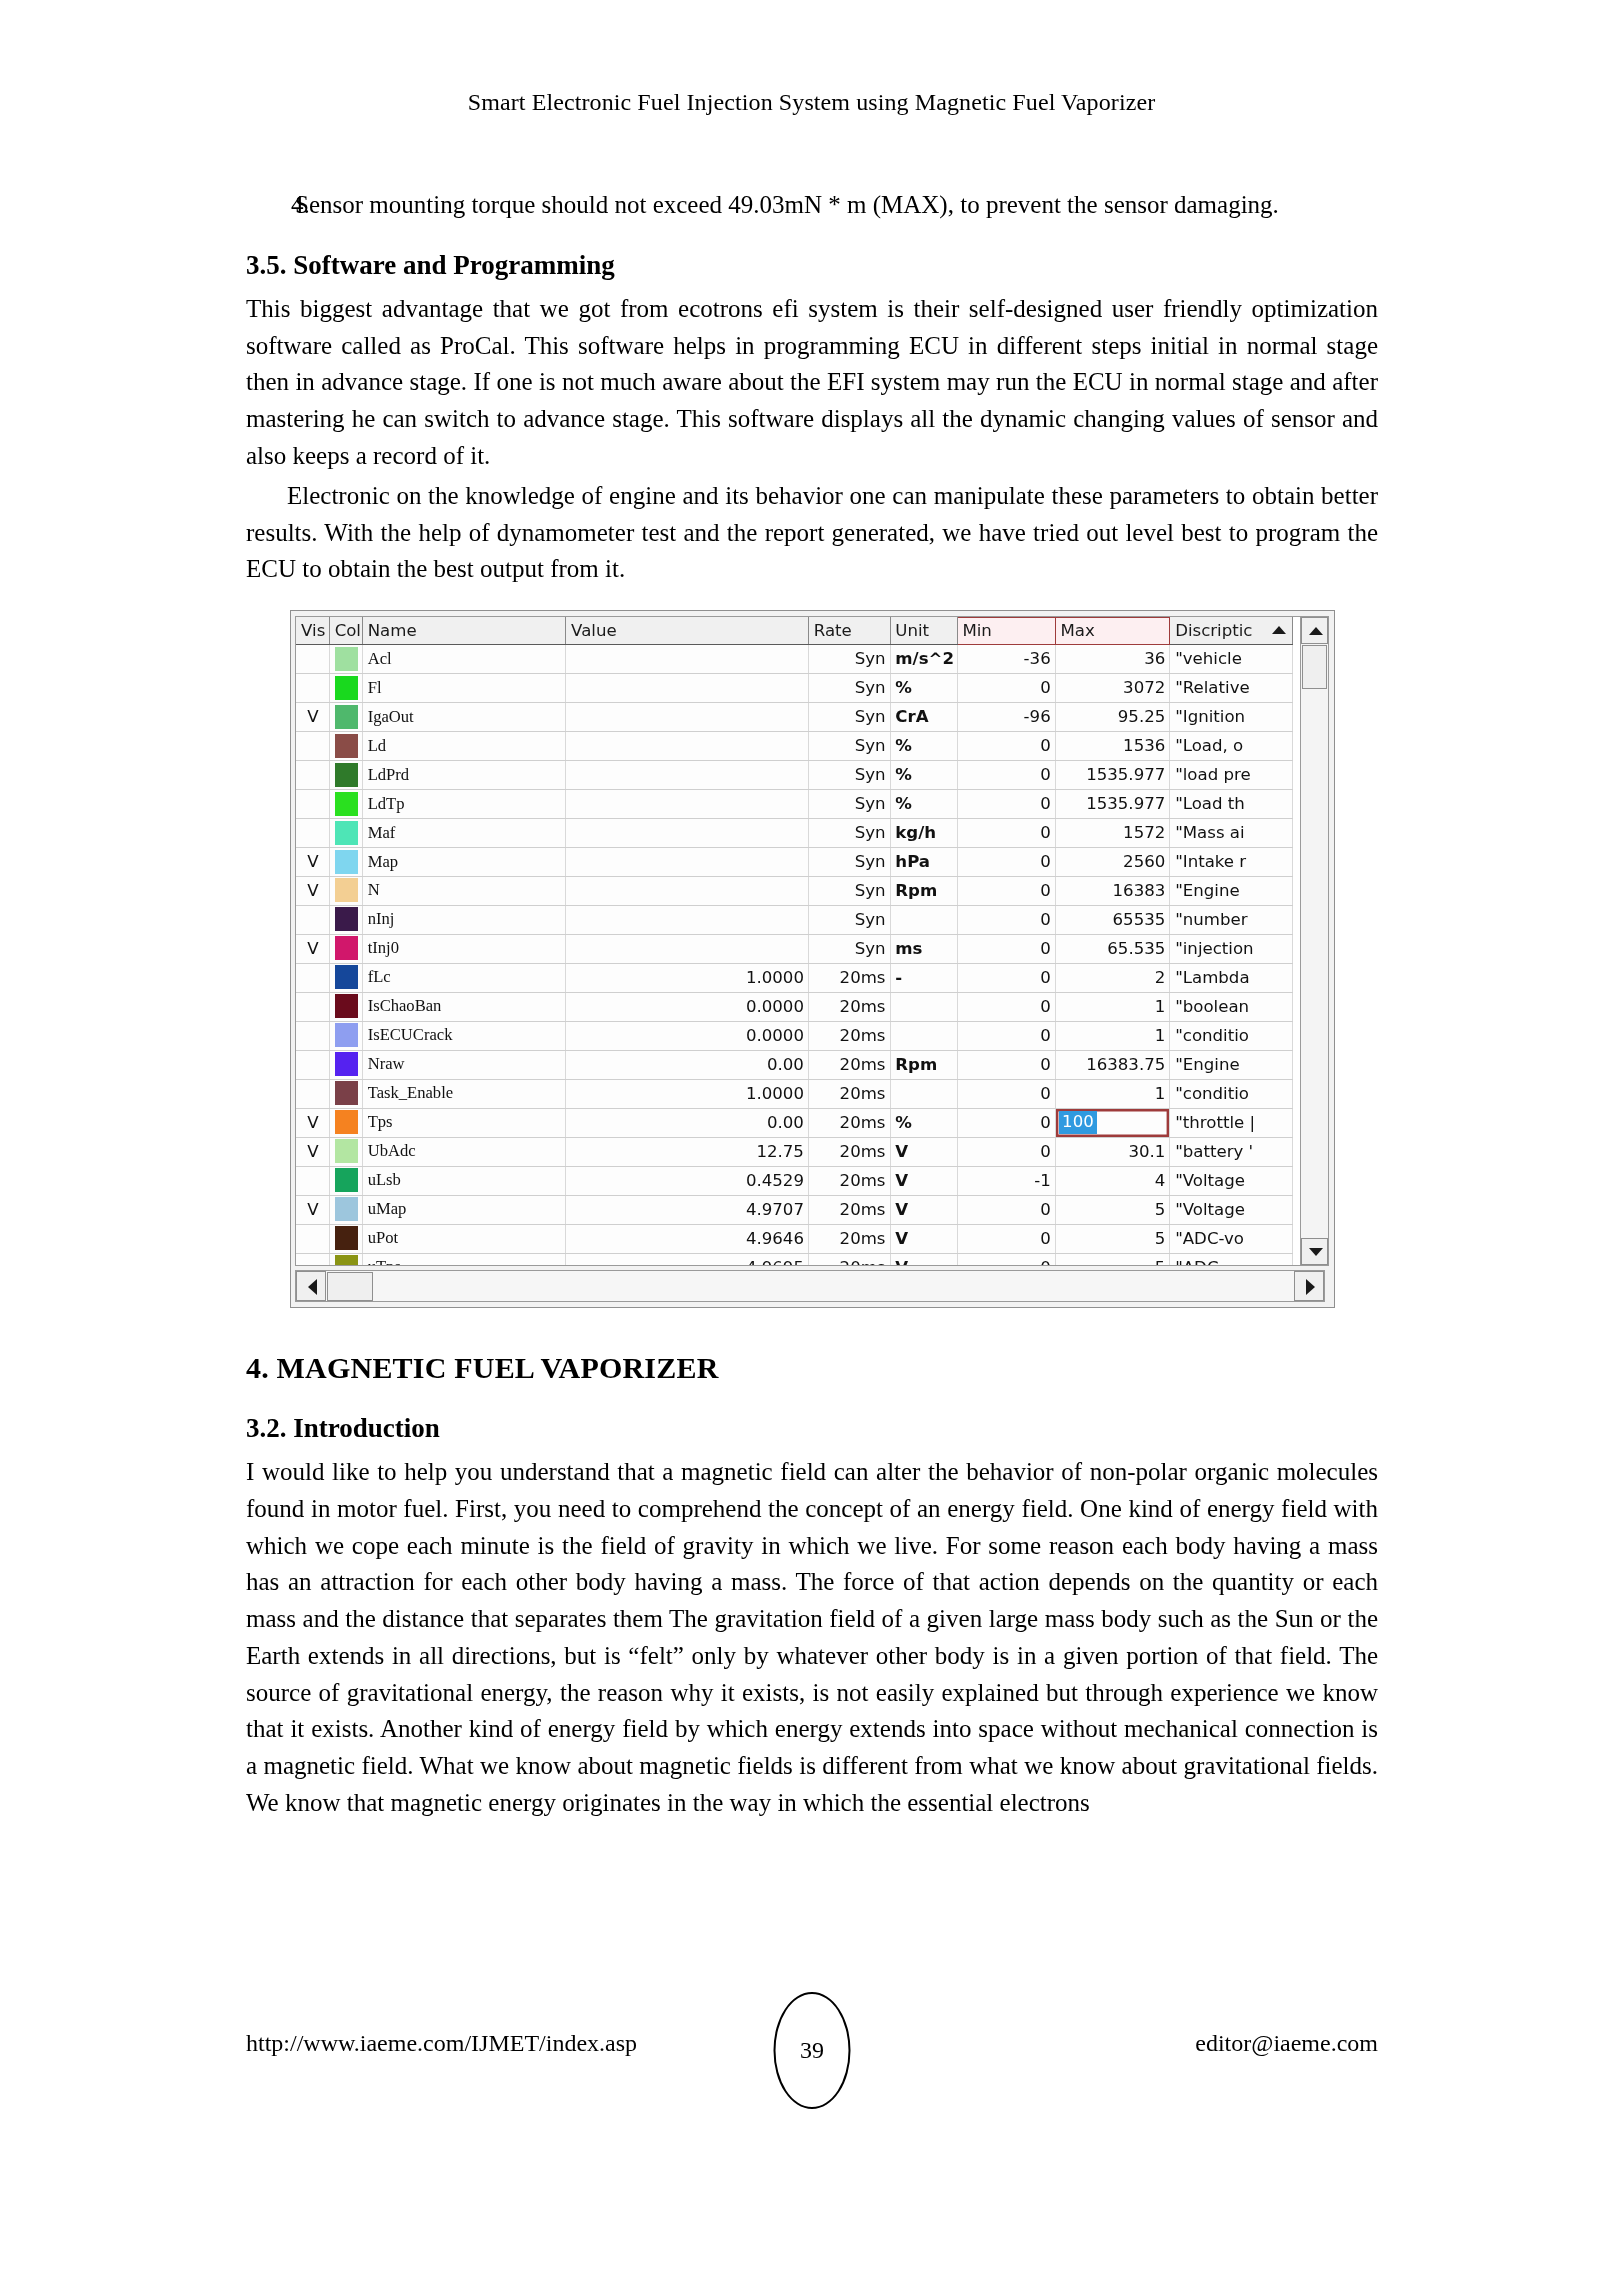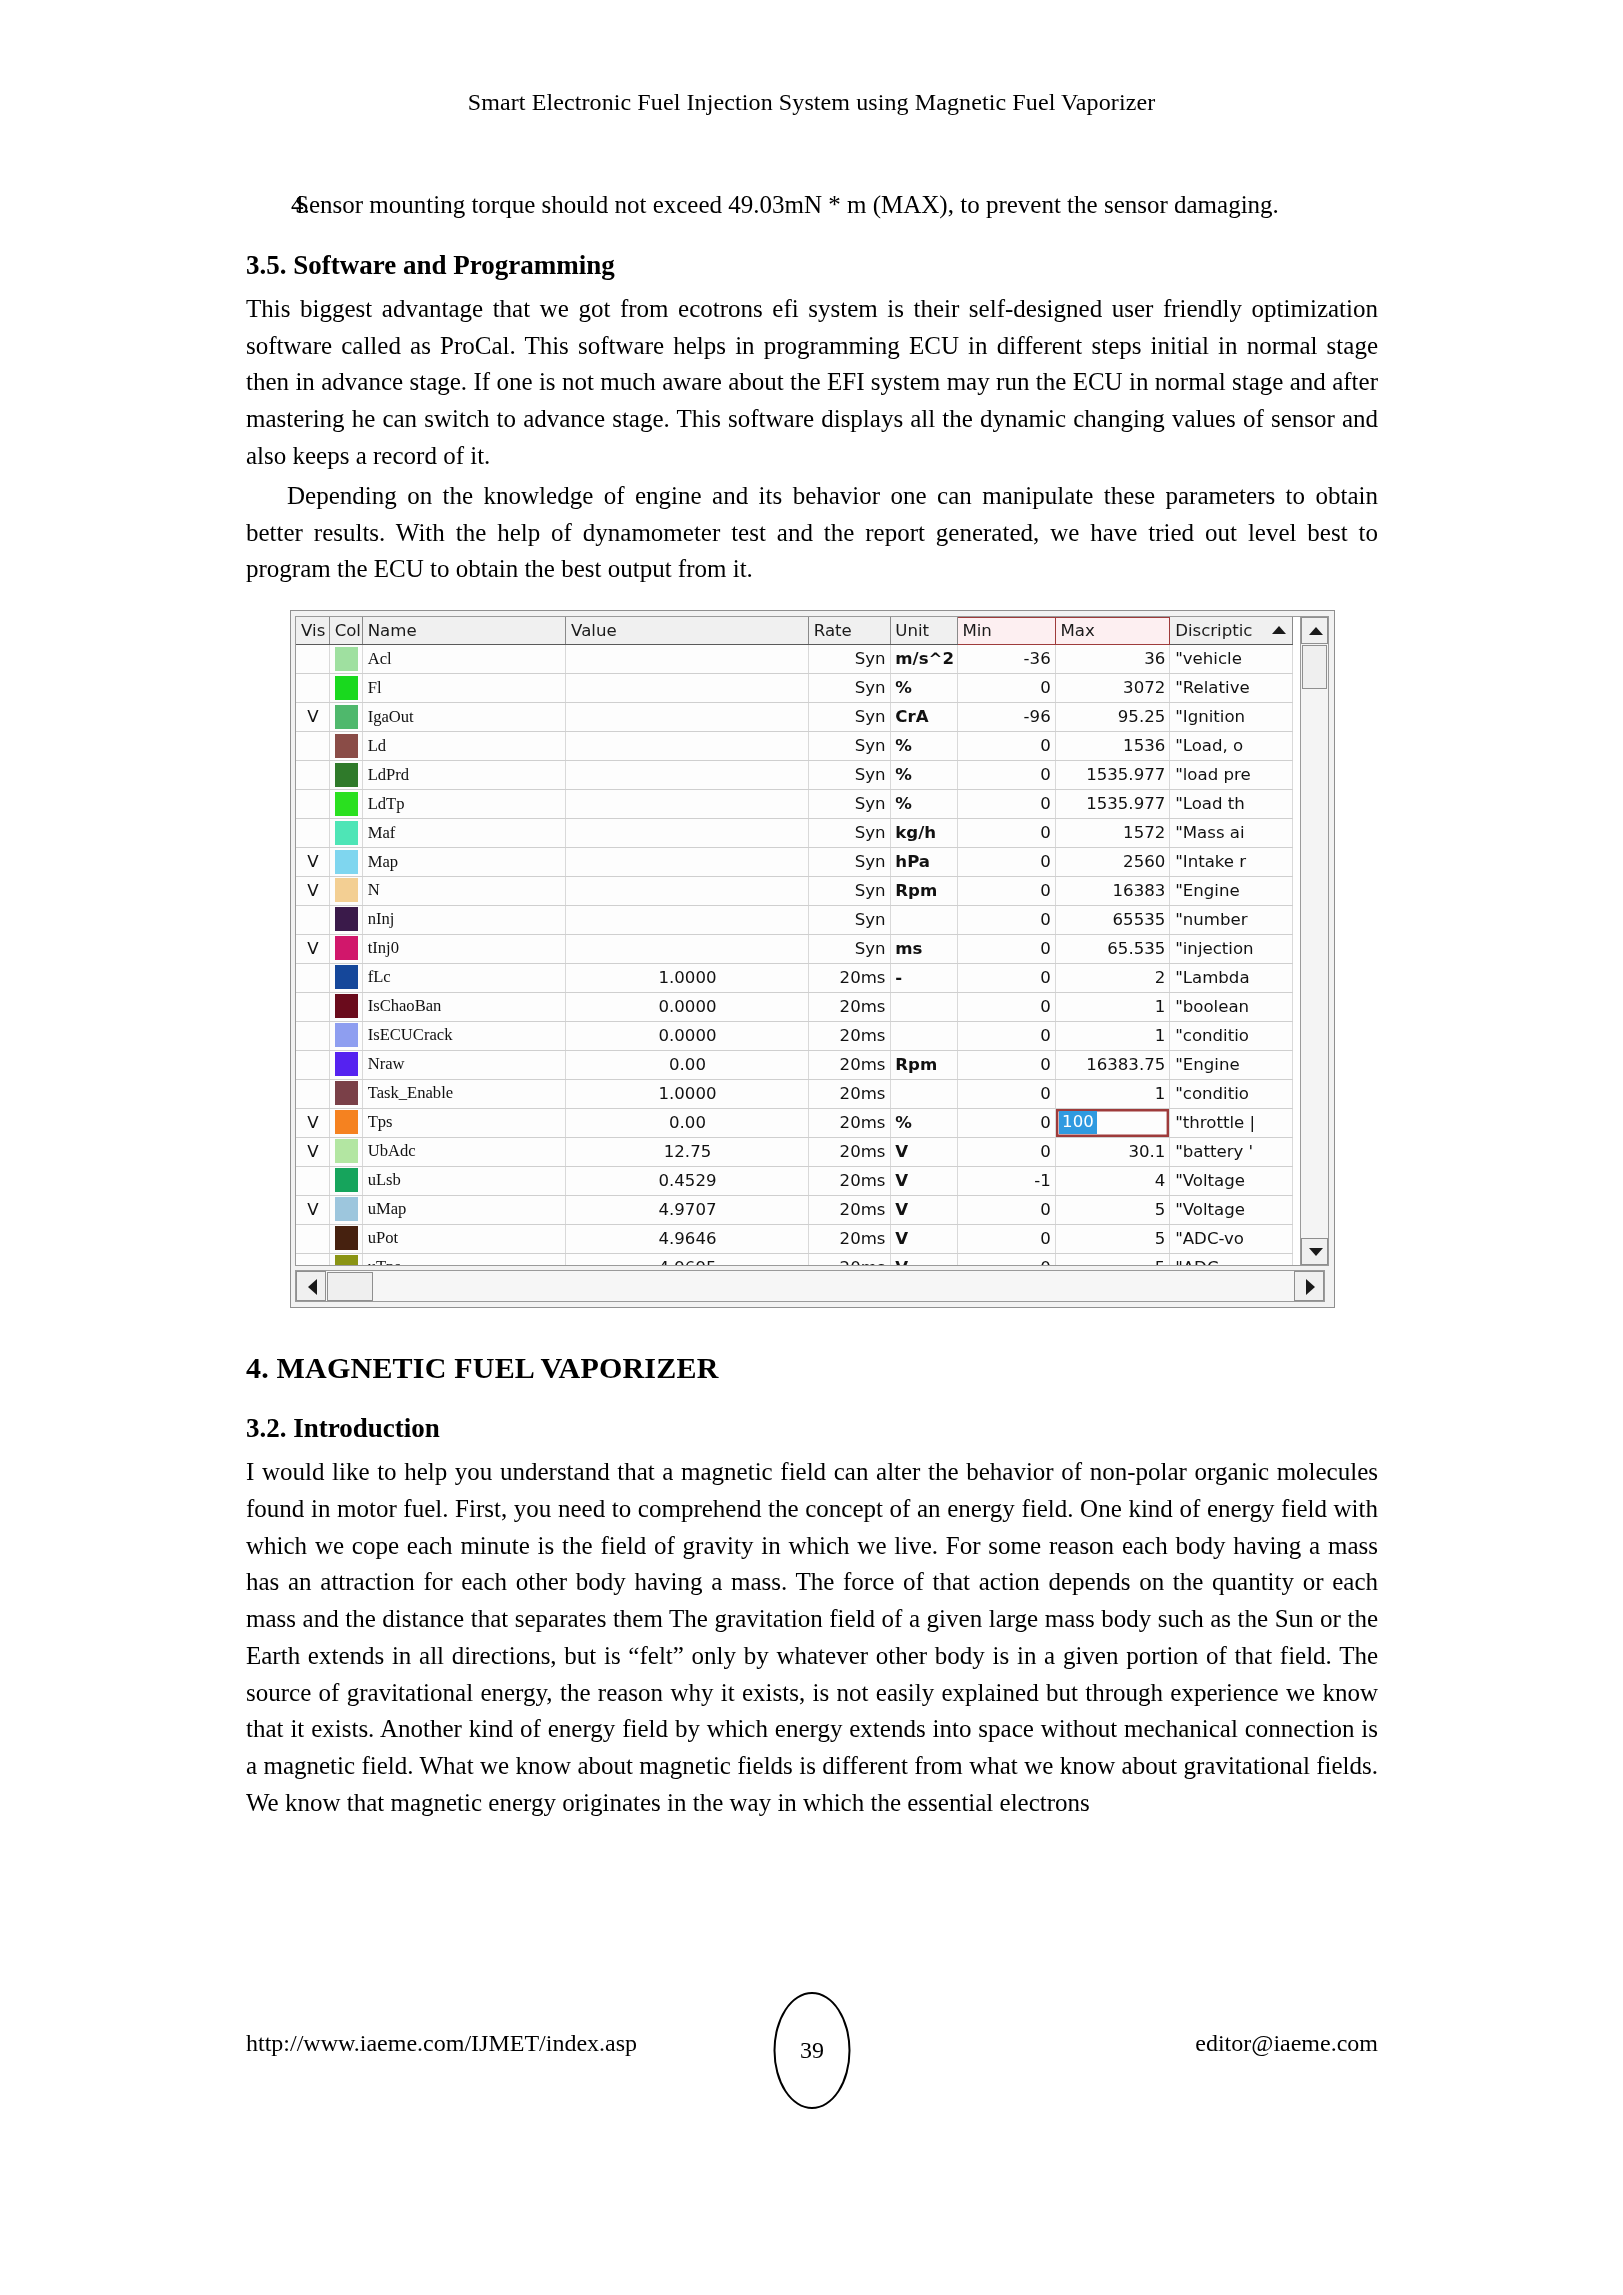--- a/index.html
+++ b/index.html
@@ -134,21 +134,21 @@
     box-sizing: border-box;
     white-space: nowrap;
     overflow: hidden;
     color: #111111;
     background: #fdfdfd;
   }
   td.c-vis { text-align: center; width: 32px; border-right: 0.8px solid #9a9a9a; }
   td.c-col { width: 32px; padding: 0; border-right: 0.8px solid #9a9a9a; }
   td.c-col .sw { display: block; width: 100%; height: 24px; }
   td.c-name { width: 197px; border-right: 0.8px solid #9a9a9a; font-family: Liberation Serif, serif; }
-  td.c-value { width: 235px; text-align: center; padding-right: 8px; border-right: 0.8px solid #9a9a9a; }
+  td.c-value { width: 235px; text-align: right; padding-right: 8px; border-right: 0.8px solid #9a9a9a; }
   td.c-rate { width: 79px; text-align: right; padding-right: 8px; border-right: 0.8px solid #9a9a9a; }
   td.c-unit { width: 65px; border-right: 0.8px solid #9a9a9a; font-weight: bold; }
   td.c-min { width: 95px; text-align: right; padding-right: 8px; border-right: 0.8px solid #9a9a9a; }
   td.c-max { width: 111px; text-align: right; padding-right: 8px; border-right: 0.8px solid #9a9a9a; }
   td.c-desc { width: 119px; border-right: none; }
 
   th.c-vis { width: 32px; text-align: center; padding-left: 1.6px; padding-right: 1.6px;}
   th.c-col { width: 32px; padding-left: 1.6px; padding-right: 1.6px;}
   th.c-name { width: 197px; }
   th.c-value { width: 235px; }
@@ -294,21 +294,21 @@
 
   <div class="content">
 
     <div class="list-item">
       <div class="list-num">4.</div>
       <div class="list-text">Sensor mounting torque should not exceed 49.03mN * m (MAX), to prevent the sensor damaging.</div>
     </div>
 
     <h2 class="sec">3.5. Software and Programming</h2>
     <p class="body">This biggest advantage that we got from ecotrons efi system is their self-designed user friendly optimization software called as ProCal. This software helps in programming ECU in different steps initial in normal stage then in advance stage. If one is not much aware about the EFI system may run the ECU in normal stage and after mastering he can switch to advance stage. This software displays all the dynamic changing values of sensor and also keeps a record of it.</p>
-    <p class="body indent">Depending on the knowledge of engine and its behavior one can manipulate these parameters to obtain better results. With the help of dynamometer test and the report generated, we have tried out level best to program the ECU to obtain the best output from it.</p>
+    <p class="body indent">Electronic on the knowledge of engine and its behavior one can manipulate these parameters to obtain better results. With the help of dynamometer test and the report generated, we have tried out level best to program the ECU to obtain the best output from it.</p>
 
     <div class="app-window">
       <div class="grid-outer">
         <table class="grid">
           <thead>
             <tr>
               <th class="c-vis">Vis</th>
               <th class="c-col">Col</th>
               <th class="c-name">Name</th>
               <th class="c-value">Value</th>

